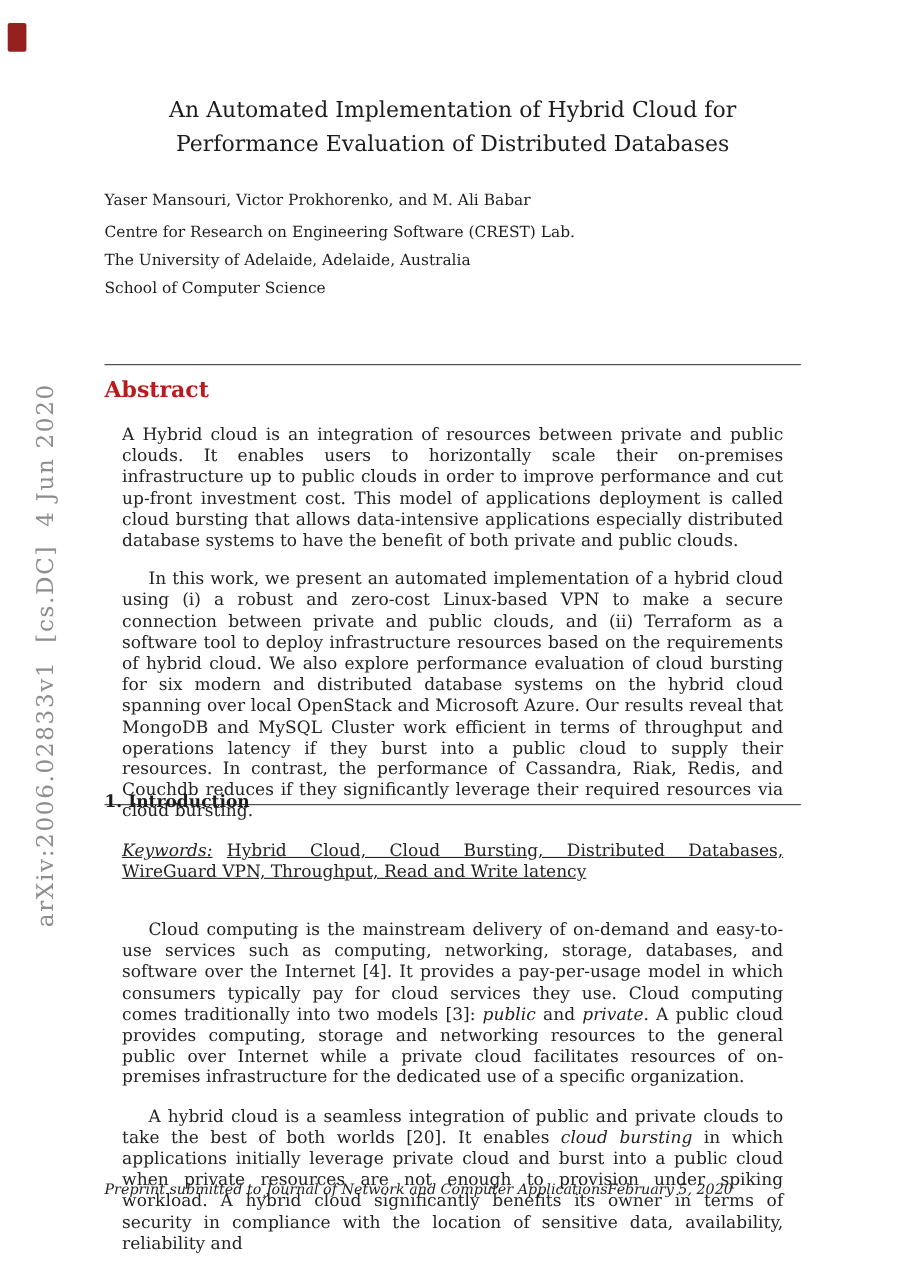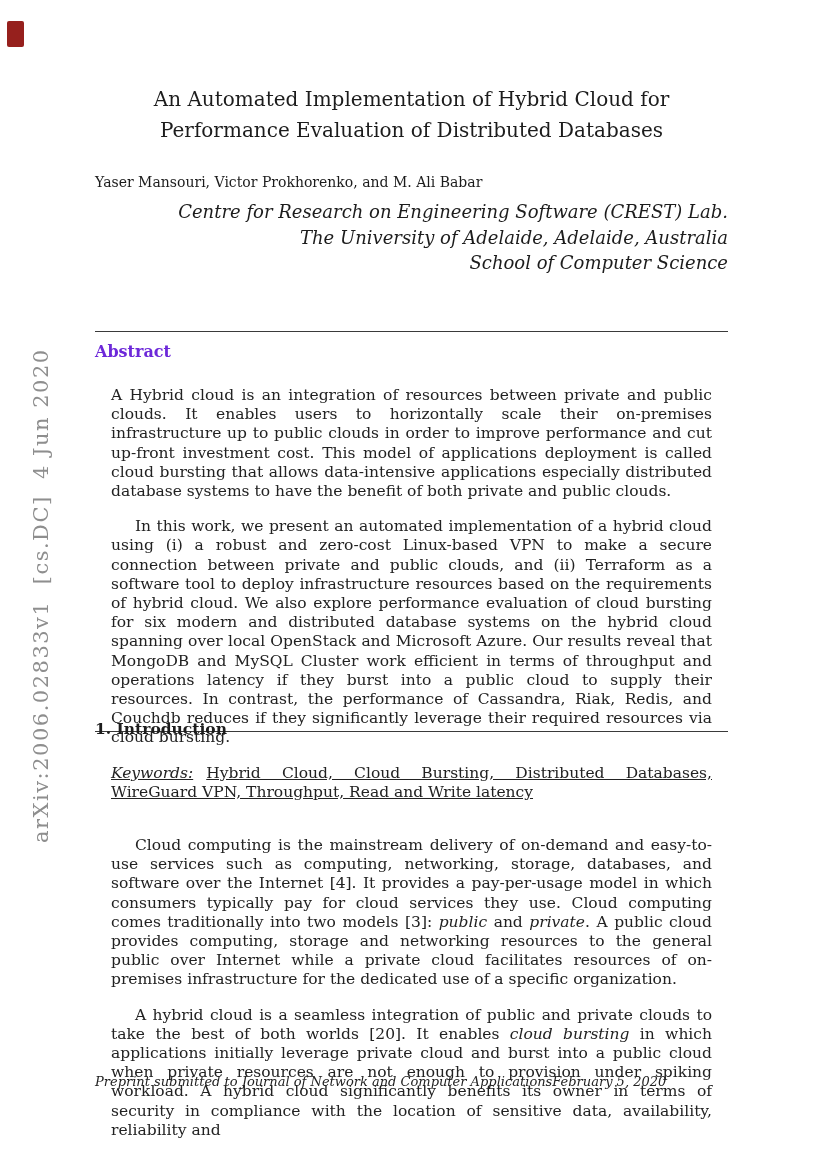--- a/index.html
+++ b/index.html
@@ -34,31 +34,31 @@
     margin: 0; text-align: center;
     font-size: 20px; font-weight: normal; line-height: 31px;
     color: #1c1c1c;
   }
   .authors {
     position: absolute; top: 174px; left: 0; width: 633px;
     text-align: left; font-size: 14px; color: #1c1c1c;
   }
   .affil-block {
     position: absolute; top: 199px; left: 0; width: 633px;
-    text-align: right; font-style: italic;
-    font-size: 18px; line-height: 25.5px; color: #1c1c1c;
+    text-align: left; 
+    font-size: 14px; line-height: 25.5px; color: #1c1c1c;
   }
 
   .rule { position: absolute; left: 0; width: 633px; border: none; border-top: 1.6px solid #3a3a3a; margin: 0; }
   .rule-top { top: 331px; }
   .rule-bottom { top: 731px; }
 
   .abstract-heading {
     position: absolute; top: 342px; left: 0; margin: 0;
-    font-size: 16px; font-weight: bold; color: #6d28d9;
+    font-size: 20px; font-weight: bold; color: #b91c1c;
   }
   .abstract-body { position: absolute; top: 370px; left: 0; width: 633px; }
   .intro-body   { position: absolute; top: 820px; left: 0; width: 633px; }
 
   .para {
     margin: 16px; text-align: justify;
     font-size: 15.5px; line-height: 19.2px; color: #222222;
   }
   .indent { text-indent: 24px; }
   .keywords { margin-top: 7px; text-decoration: underline; }

